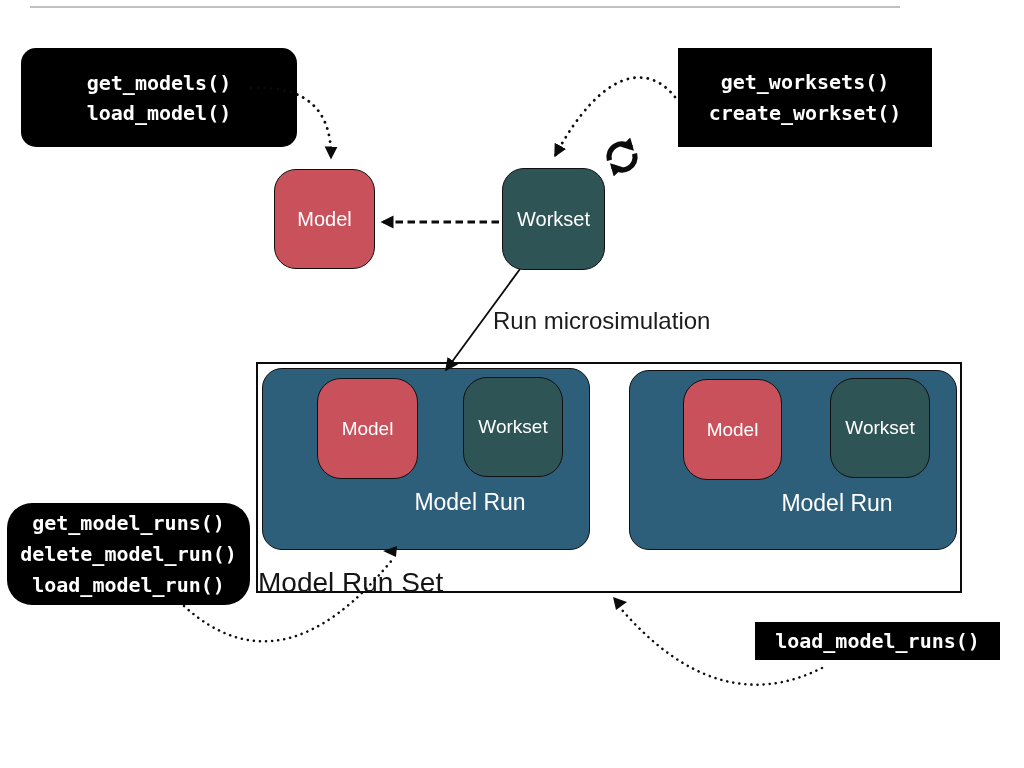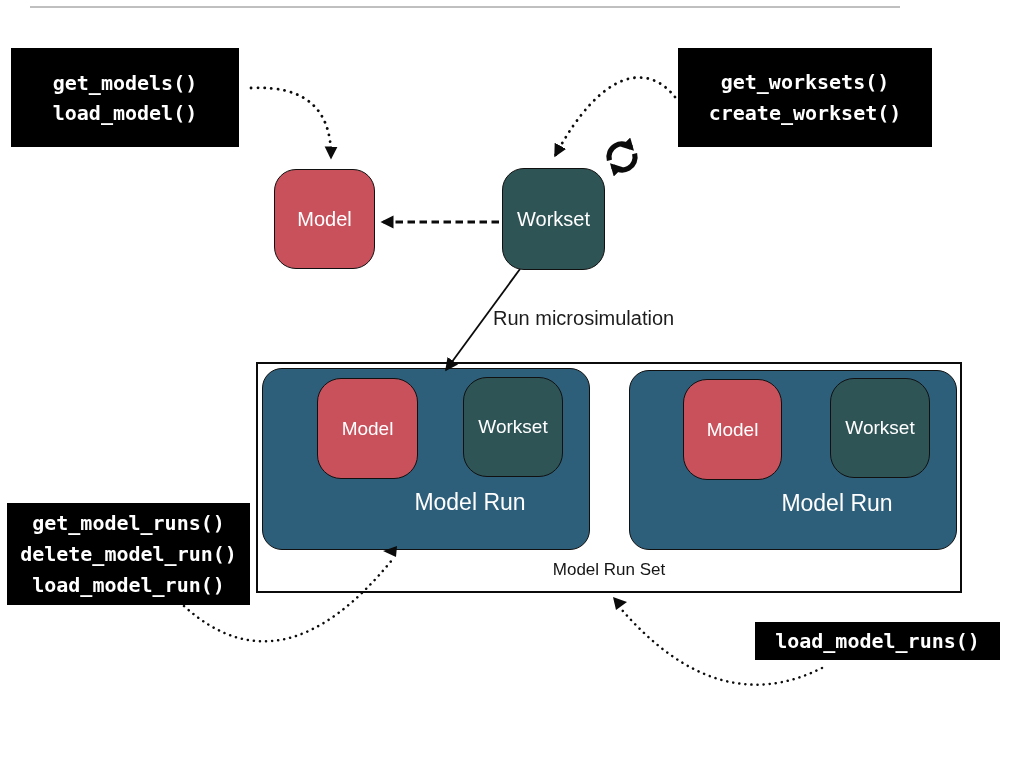--- a/index.html
+++ b/index.html
@@ -70,24 +70,23 @@
     position: absolute;
     left: 256px; top: 362px;
     width: 706px; height: 231px;
     border: 2px solid #0b0b0b;
     background: #ffffff;
     box-sizing: border-box;
     z-index: 1;
   }
   .run-set-label {
     position: absolute;
-    left: 0; top: 196px;
+    left: 0; top: 203px;
     width: 100%;
-    text-align: center;
-    font-size: 17px;
+    font-size: 28px;
     font-weight: 500;
     color: #151515;
   }
   .model-run {
     position: absolute;
     width: 328px;
     background: var(--color-model-run-blue, #2D5F7B);
     border: 1.5px solid #101010;
     border-radius: 20px;
     box-sizing: border-box;
@@ -97,43 +96,43 @@
     left: 0;
     width: 100%;
     text-align: center;
     color: #ffffff;
     font-size: 23px;
     font-weight: 500;
     padding-left: 44px;
   }
   .free-label {
     position: absolute;
-    font-size: 20px;
+    font-size: 24px;
     font-weight: 400;
     color: #1c1c1c;
     white-space: nowrap;
     z-index: 2;
   }
 </style>
 </head>
 <body>
 
 <div class="canvas">
 
-  <div class="api-box" style="left:11px; top:48px; width:228px; height:99px;">
+  <div class="api-box" style="left:21px; top:48px; width:276px; height:99px;border-radius:15px;">
     <div class="code-line">get_models()</div>
     <div class="code-line">load_model()</div>
   </div>
 
   <div class="api-box three" style="left:678px; top:48px; width:254px; height:99px;">
     <div class="code-line">get_worksets()</div>
     <div class="code-line">create_workset()</div>
   </div>
 
-  <div class="api-box three" style="left:7px; top:503px; width:243px; height:102px;">
+  <div class="api-box three" style="left:7px; top:503px; width:243px; height:102px;border-radius:25px;">
     <div class="code-line">get_model_runs()</div>
     <div class="code-line">delete_model_run()</div>
     <div class="code-line">load_model_run()</div>
   </div>
 
   <div class="api-box" style="left:755px; top:622px; width:245px; height:38px;">
     <div class="code-line">load_model_runs()</div>
   </div>
 
   <div class="node model-red" style="left:274px; top:169px; width:99px; height:98px;">

